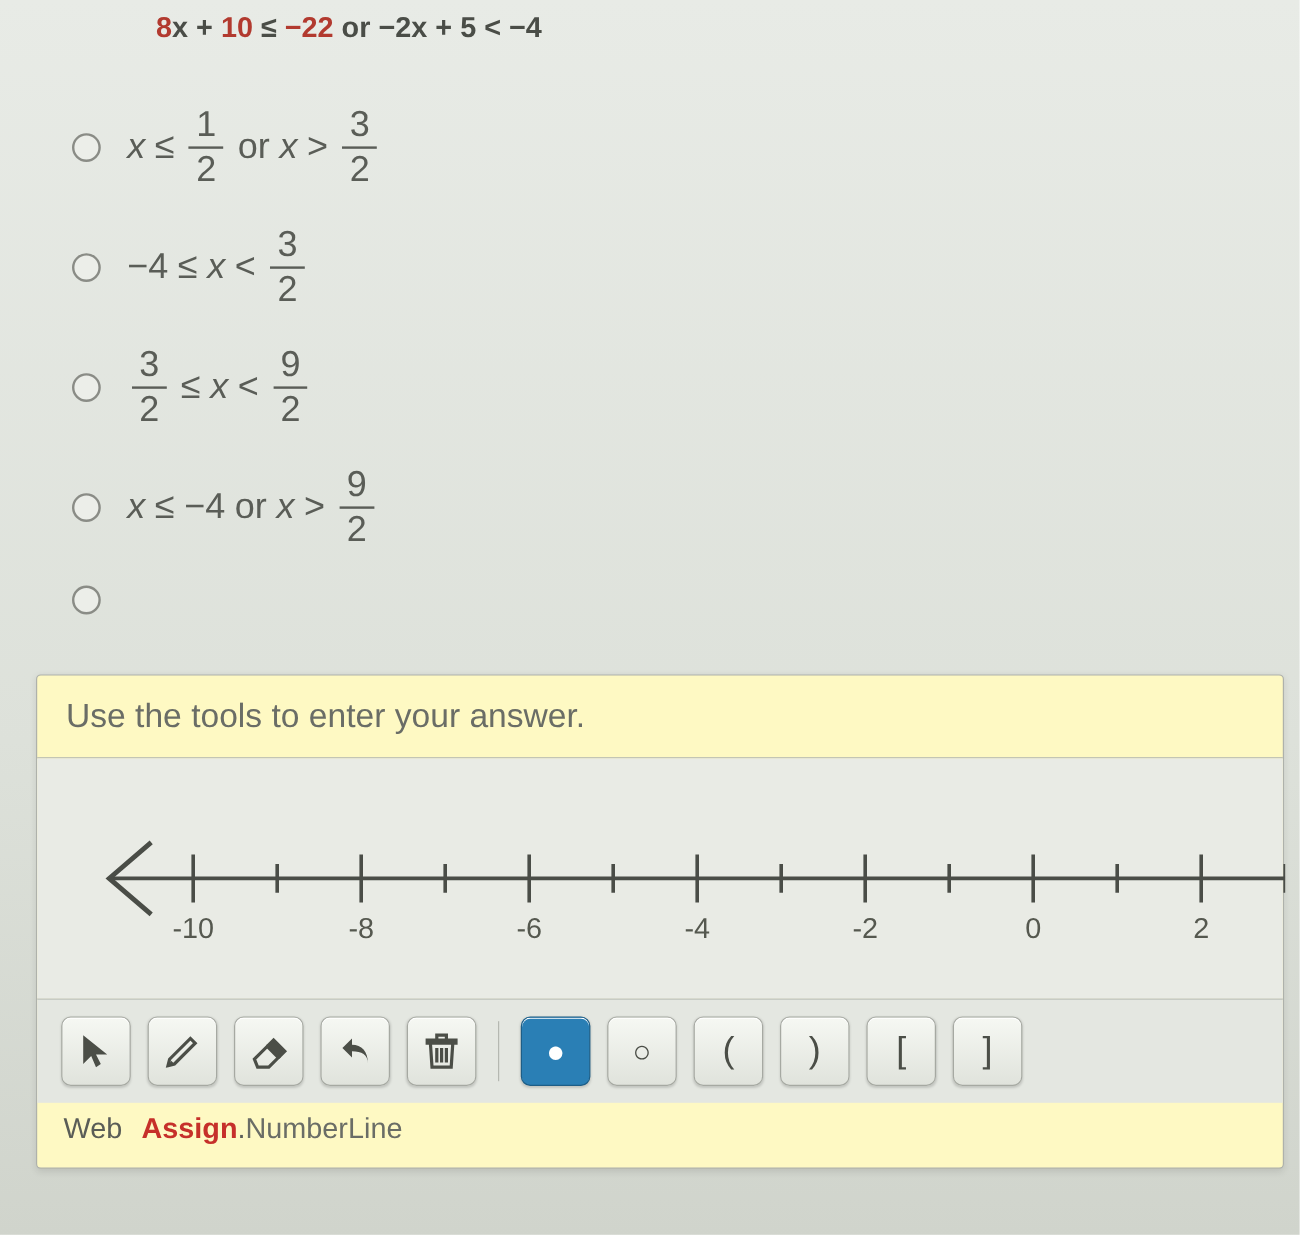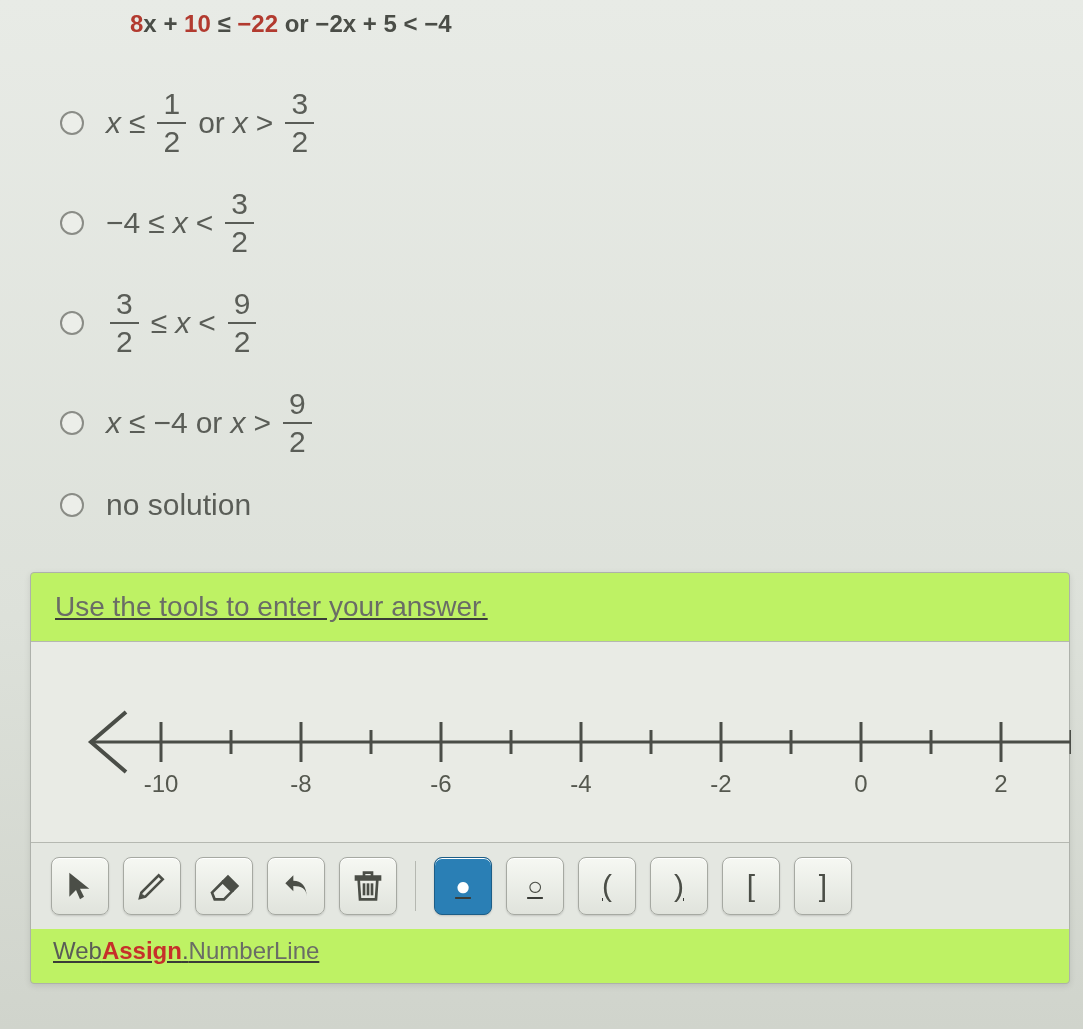--- a/index.html
+++ b/index.html
@@ -50,23 +50,22 @@
     margin: 0 4px;
   }
   .frac .num { border-bottom: 2px solid #5a5d57; padding: 0 6px 3px; }
   .frac .den { padding: 3px 6px 0; }
 
   .tool-panel {
     margin: 50px 0 0 30px;
     width: 1040px;
     border: 1px solid #aeb1ab;
     border-radius: 4px;
-    background: #bef264;
+    background: #fef9c3;
     box-shadow: 0 2px 6px rgba(0,0,0,0.1);
-    text-decoration: underline;
   }
   .tool-header {
     padding: 18px 24px;
     font-size: 28px;
     color: #6a6d66;
     border-bottom: 1px solid #b5b8b1;
   }
   .numline-area {
     height: 200px;
     position: relative;
@@ -104,21 +103,21 @@
     height: 50px;
     background: #b5b8b1;
     margin: 0 4px;
   }
   .brand {
     padding: 8px 22px 18px;
     font-size: 24px;
     color: #5a5d57;
   }
   .brand .web { color: #5a5d57; }
-  .brand .assign { color: #c6302a; font-weight: bold; }
+  .brand .assign { color: #c6302a; font-weight: bold; margin-left: 16px; }
   .brand .nl { color: #6a6d66; }
   svg.icon { width: 32px; height: 32px; }
 </style>
 </head>
 <body>
 
 <div class="question">
   <span class="red">8</span><span class="dark">x</span><span class="dark"> + </span><span class="red">10</span><span class="dark"> ≤ </span><span class="red">−22</span><span class="dark"> or </span><span class="dark">−2</span><span class="dark">x</span><span class="dark"> + 5 &lt; </span><span class="dark">−4</span>
 </div>
 
@@ -185,23 +184,20 @@
       <span class="op">&gt;</span>
       <span class="frac">
           <span class="num">9</span>
           <span class="den">2</span>
         </span>
     </div>
   </div>
 
   <div class="option-row">
     <div class="radio"></div>
-    <div class="mathline" style="font-style:normal">
-      <span>no solution</span>
-    </div>
   </div>
 
 </div>
 
 <div class="tool-panel">
   <div class="tool-header">Use the tools to enter your answer.</div>
 
   <div class="numline-area">
     <svg class="numline-svg" width="1040" height="200">
       <line x1="60" y1="100" x2="1040" y2="100" stroke="#4a4d47" stroke-width="3"></line>

